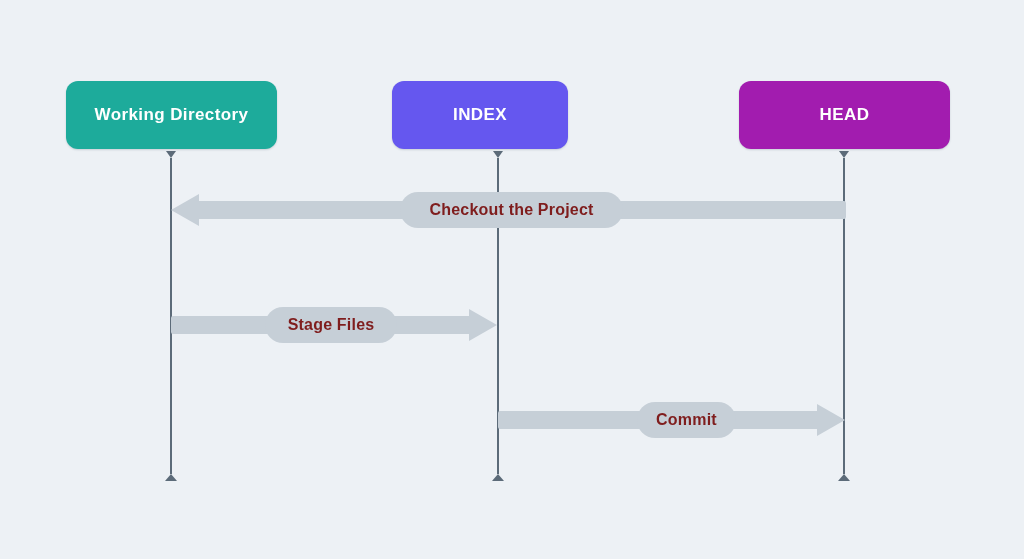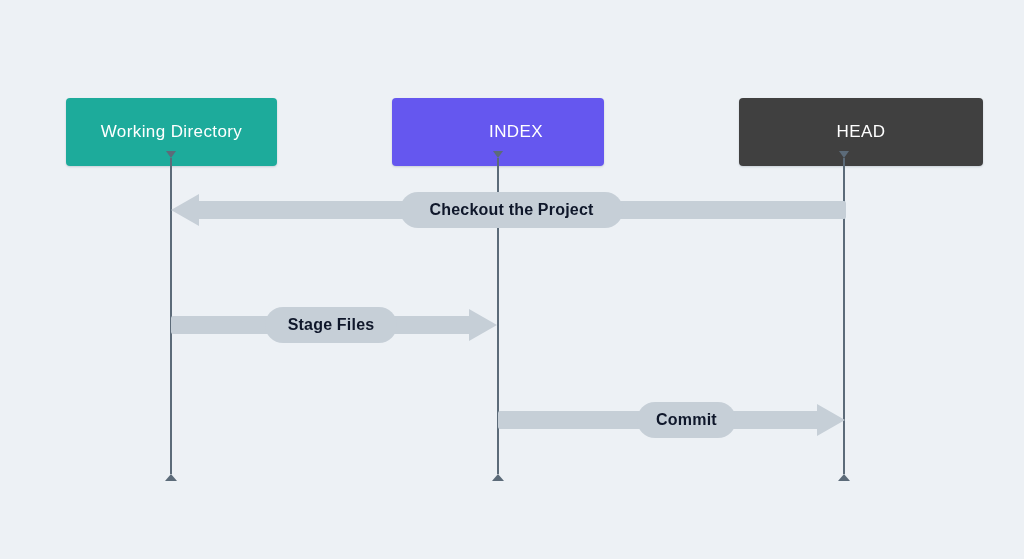--- a/index.html
+++ b/index.html
@@ -14,34 +14,33 @@
     height: 559px;
     background: #edf1f5;
     overflow: hidden;
   }
 
   
   .actor-box {
     position: absolute;
     top: 81px;
     height: 68px;
-    border-radius: 4px;
+    border-radius: 12px;
     display: flex;
     align-items: center;
     justify-content: center;
     color: #ffffff;
     font-size: 17px;
-    font-weight: normal;
+    font-weight: bold;
     letter-spacing: 0.4px;
     box-shadow: 0 1px 2px rgba(40,60,80,0.18);
-    margin-top: 17px;
   }
   .actor-working { left: 66px;  width: 211px; background: #1dab9b; }
-  .actor-index   { left: 392px; width: 176px; background: #6557ef; padding-left: 36px; }
-  .actor-head    { left: 739px; width: 244px; background: #404040; }
+  .actor-index   { left: 392px; width: 176px; background: #6557ef; }
+  .actor-head    { left: 739px; width: 211px; background: #a21caf; }
 
   
   .lifeline {
     position: absolute;
     top: 151px;
     width: 14px;
     height: 330px;
     display: flex;
     flex-direction: column;
     align-items: center;
@@ -77,21 +76,21 @@
     height: 18px;
     background: #c6cfd7;
   }
   .pill {
     height: 36px;
     background: #c6cfd7;
     border-radius: 18px;
     display: flex;
     align-items: center;
     justify-content: center;
-    color: #0f172a;
+    color: #7f1d1d;
     font-size: 16px;
     font-weight: bold;
     letter-spacing: 0.2px;
     white-space: nowrap;
   }
   .head-left {
     width: 0; height: 0;
     border-top: 16px solid transparent;
     border-bottom: 16px solid transparent;
     border-right: 28px solid #c6cfd7;

